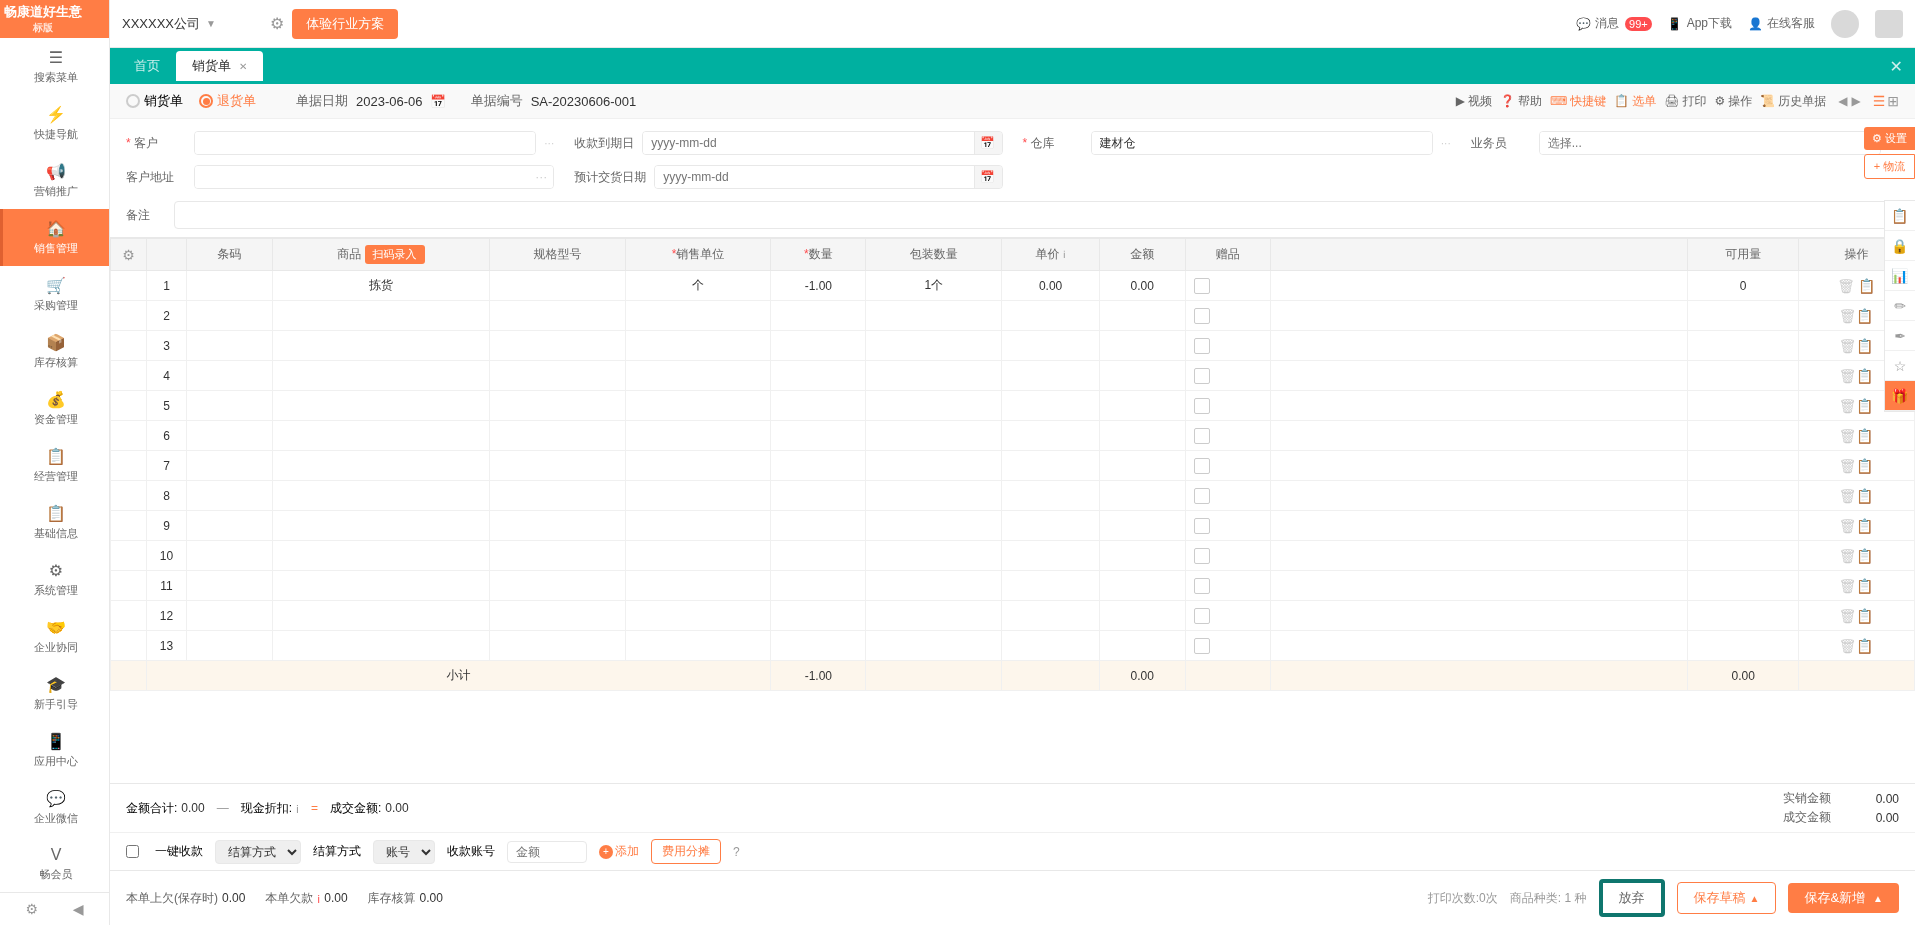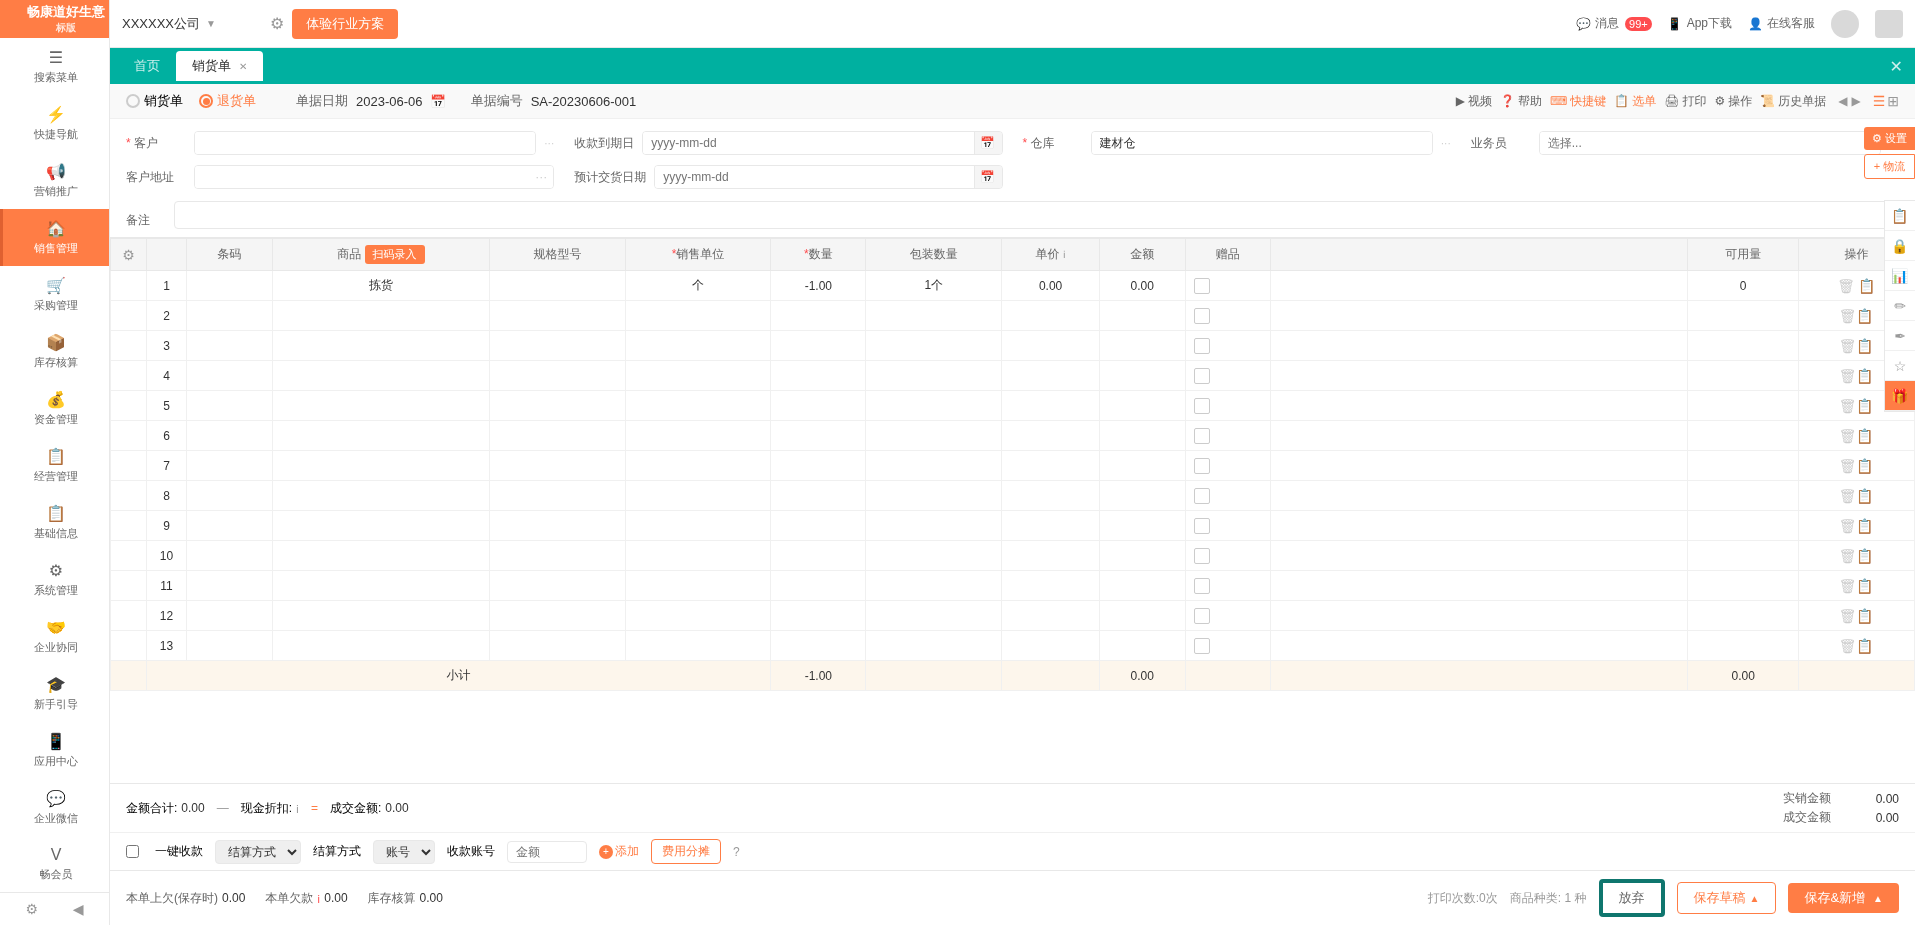--- a/index.html
+++ b/index.html
@@ -4,21 +4,21 @@
   <style>
     * { box-sizing: border-box; margin: 0; padding: 0; }
     body { font-family: 'Microsoft YaHei', Arial, sans-serif; font-size: 12px; background: #f0f2f5; overflow: hidden; width: 1915px; height: 925px; }
 
     
     .sidebar {
       position: fixed; left: 0; top: 0; width: 110px; height: 100%; background: #fff;
       display: flex; flex-direction: column; z-index: 100; border-right: 1px solid #e8e8e8;
     }
     .sidebar-logo {
-      height: 48px; background: #ff7d45; display: flex; align-items: center; justify-content: flex-end;
+      height: 48px; background: #ff7d45; display: flex; align-items: center; justify-content: flex-start;
       color: #fff; font-size: 11px; font-weight: bold; padding: 4px; line-height: 1.3; text-align: center;
     }
     .sidebar-item {
       display: flex; flex-direction: column; align-items: center; padding: 10px 4px;
       cursor: pointer; color: #666; font-size: 11px; border-left: 3px solid transparent;
       transition: all 0.2s;
     }
     .sidebar-item.active { background: #ff7d45; color: #fff; border-left: 3px solid #e06030; }
     .sidebar-icon { font-size: 16px; margin-bottom: 3px; }
     .sidebar-bottom {
@@ -101,21 +101,21 @@
       gap: 10px 20px; flex-shrink: 0; background: #fff;
     }
     .field-row { display: flex; align-items: center; gap: 8px; }
     .field-label { color: #666; font-size: 12px; white-space: nowrap; min-width: 60px; }
     .field-label.required::before { content: '* '; color: #ff4d4f; }
     .field-dots { color: #ccc; font-size: 10px; cursor: pointer; }
     .field-input-wrapper { flex: 1; display: flex; align-items: center; border: 1px solid #e8e8e8; border-radius: 4px; overflow: hidden; }
     .field-input-wrapper input { border: none; padding: 4px 8px; font-size: 12px; flex: 1; outline: none; color: #ccc; }
     .field-calendar { padding: 4px 6px; color: #999; cursor: pointer; background: #f5f5f5; border-left: 1px solid #e8e8e8; }
 
-    .notes-row { padding: 0 16px 8px; display: flex; align-items: flex-end; gap: 8px; border-radius: 14px; }
+    .notes-row { padding: 0 16px 8px; display: flex; align-items: center; gap: 8px; border-radius: 14px; }
     .notes-label { color: #666; font-size: 12px; min-width: 40px; }
     .notes-input { flex: 1; border: 1px solid #e8e8e8; padding: 4px 8px; border-radius: 4px; font-size: 12px; min-height: 28px; }
 
     
     .table-container { flex: 1; overflow-y: auto; border-top: 1px solid #e8e8e8; }
     .data-table { width: 100%; border-collapse: collapse; font-size: 12px; }
     .data-table th {
       background: #f5f5f5; padding: 6px 8px; text-align: center;
       border: 1px solid #e8e8e8; color: #666; font-weight: 500; white-space: nowrap;
     }

